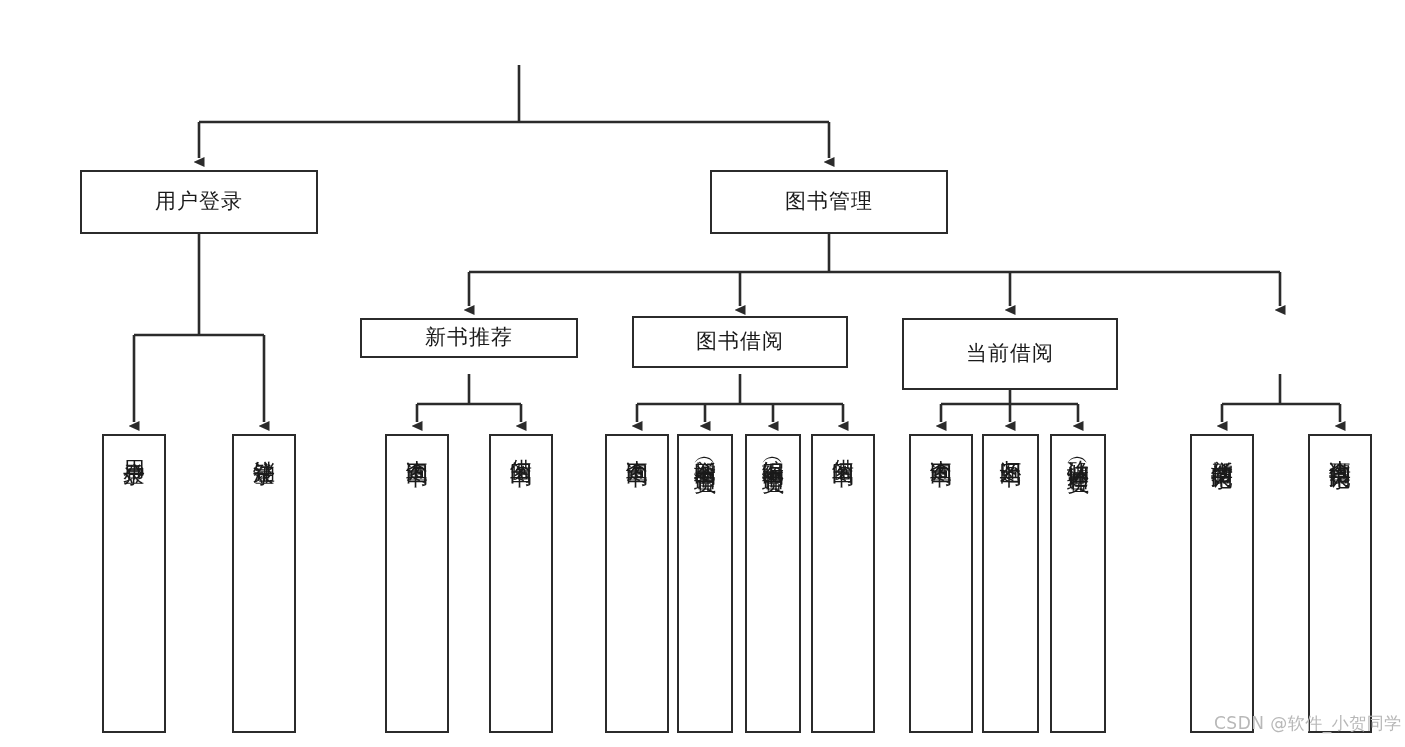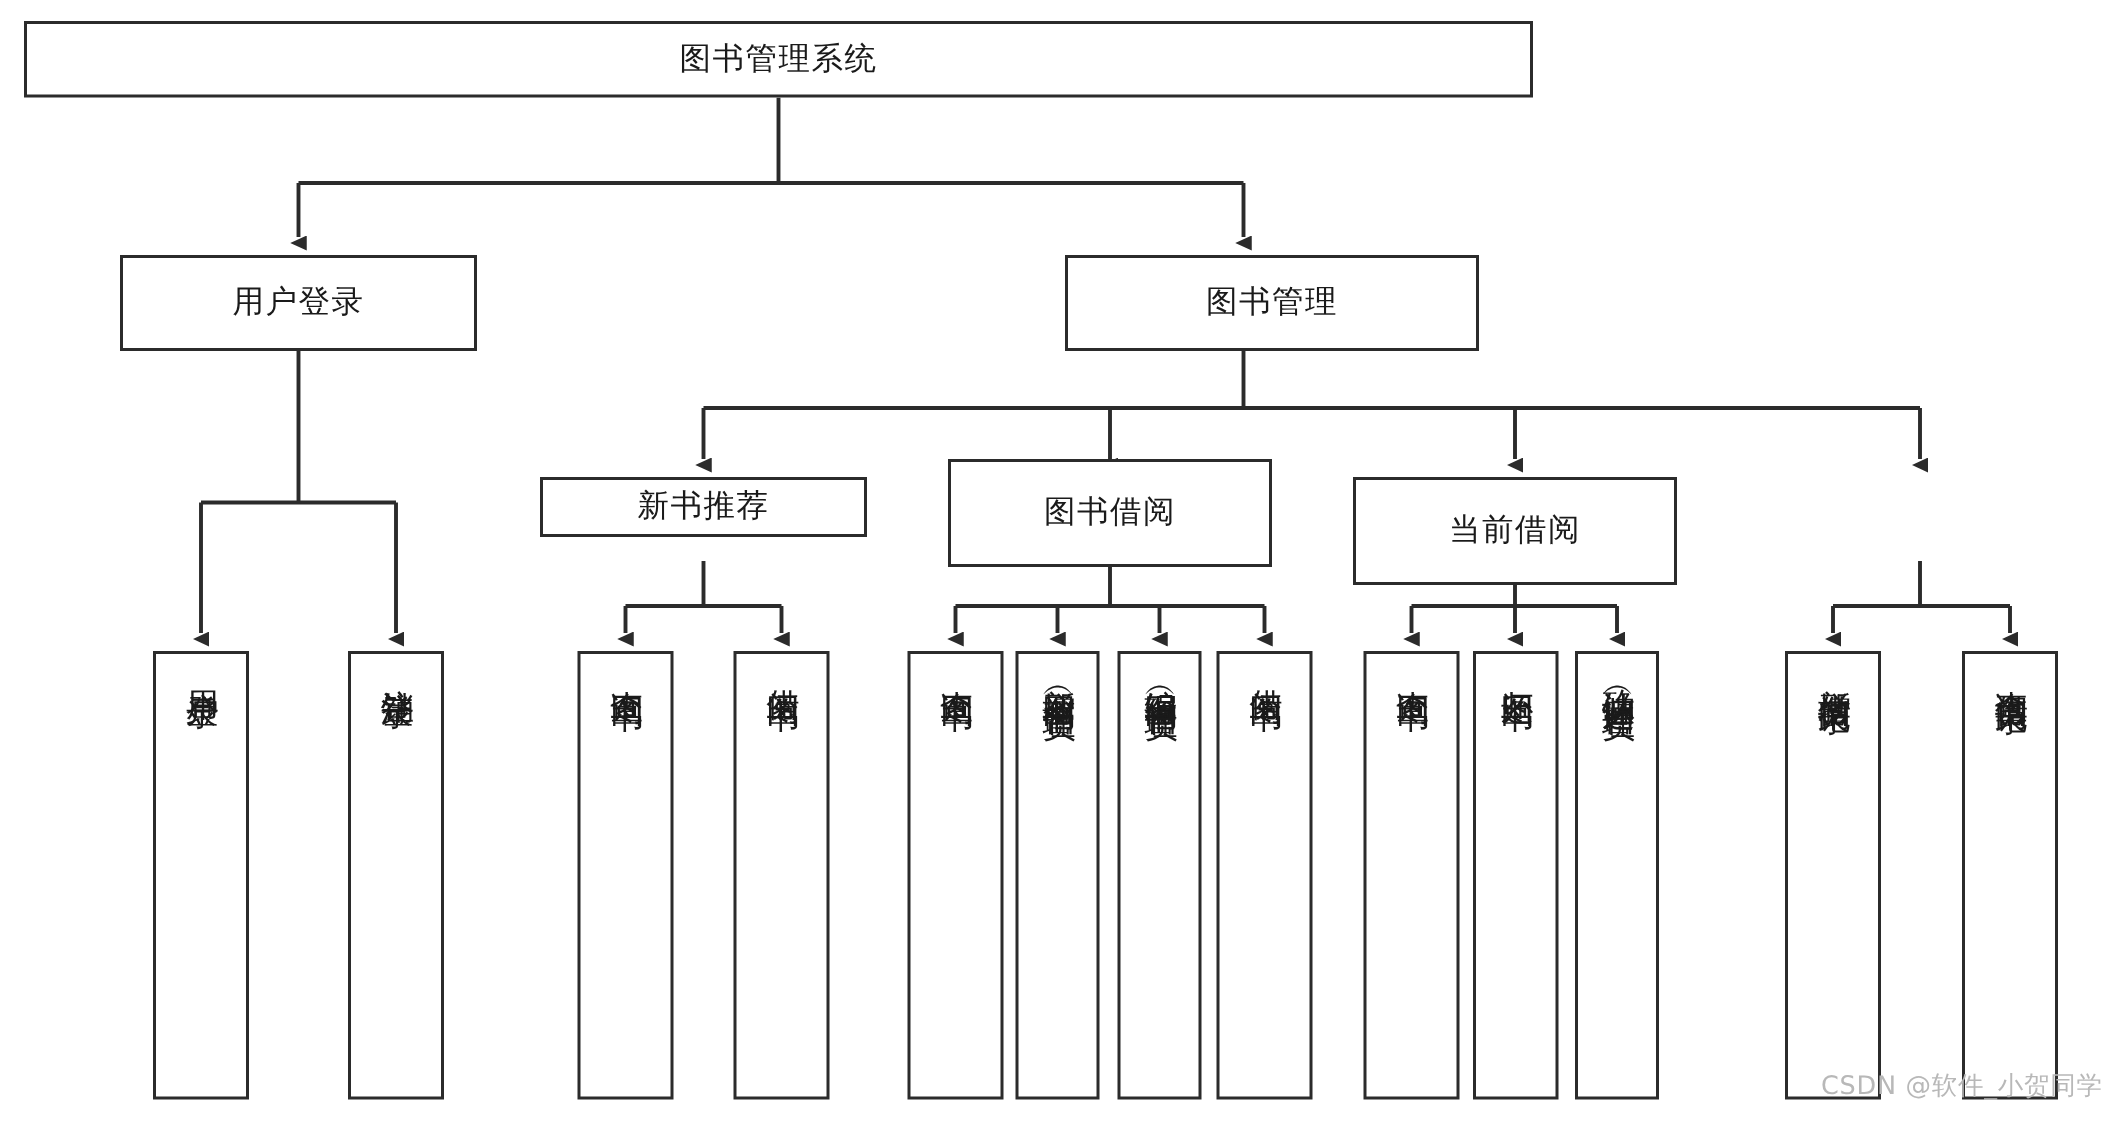--- a/index.html
+++ b/index.html
@@ -117,37 +117,34 @@
       <path d="M1010,404 L1010,422" marker-end="url(#arrow)"></path>
       <path d="M1078,404 L1078,422" marker-end="url(#arrow)"></path>
 
       <path d="M1280,374 L1280,404"></path>
       <path d="M1222,404 L1340,404"></path>
       <path d="M1222,404 L1222,422" marker-end="url(#arrow)"></path>
       <path d="M1340,404 L1340,422" marker-end="url(#arrow)"></path>
     </g>
   </svg>
 
-  <div class="node node-h" style="left:16px; top:14px; width:1006px; height:51px;">
-    <span>图书管理系统</span>
-  </div>
 
   <div class="node node-h" style="left:80px; top:170px; width:238px; height:64px;">
     <span>用户登录</span>
   </div>
 
-  <div class="node node-h" style="left:710px; top:170px; width:276px; height:64px;">
+  <div class="node node-h" style="left:710px; top:170px; width:238px; height:64px;">
     <span>图书管理</span>
   </div>
 
   <div class="node node-h" style="left:360px; top:318px; width:218px; height:40px;">
     <span>新书推荐</span>
   </div>
 
-  <div class="node node-h" style="left:632px; top:306px; width:216px; height:72px;">
+  <div class="node node-h" style="left:632px; top:316px; width:216px; height:52px;">
     <span>图书借阅</span>
   </div>
 
   <div class="node node-h" style="left:902px; top:318px; width:216px; height:72px;">
     <span>当前借阅</span>
   </div>
 
 
   <div class="node node-v" style="left:102px; top:434px; width:64px; height:299px;">
     <span class="vlabel">用户登录</span>

